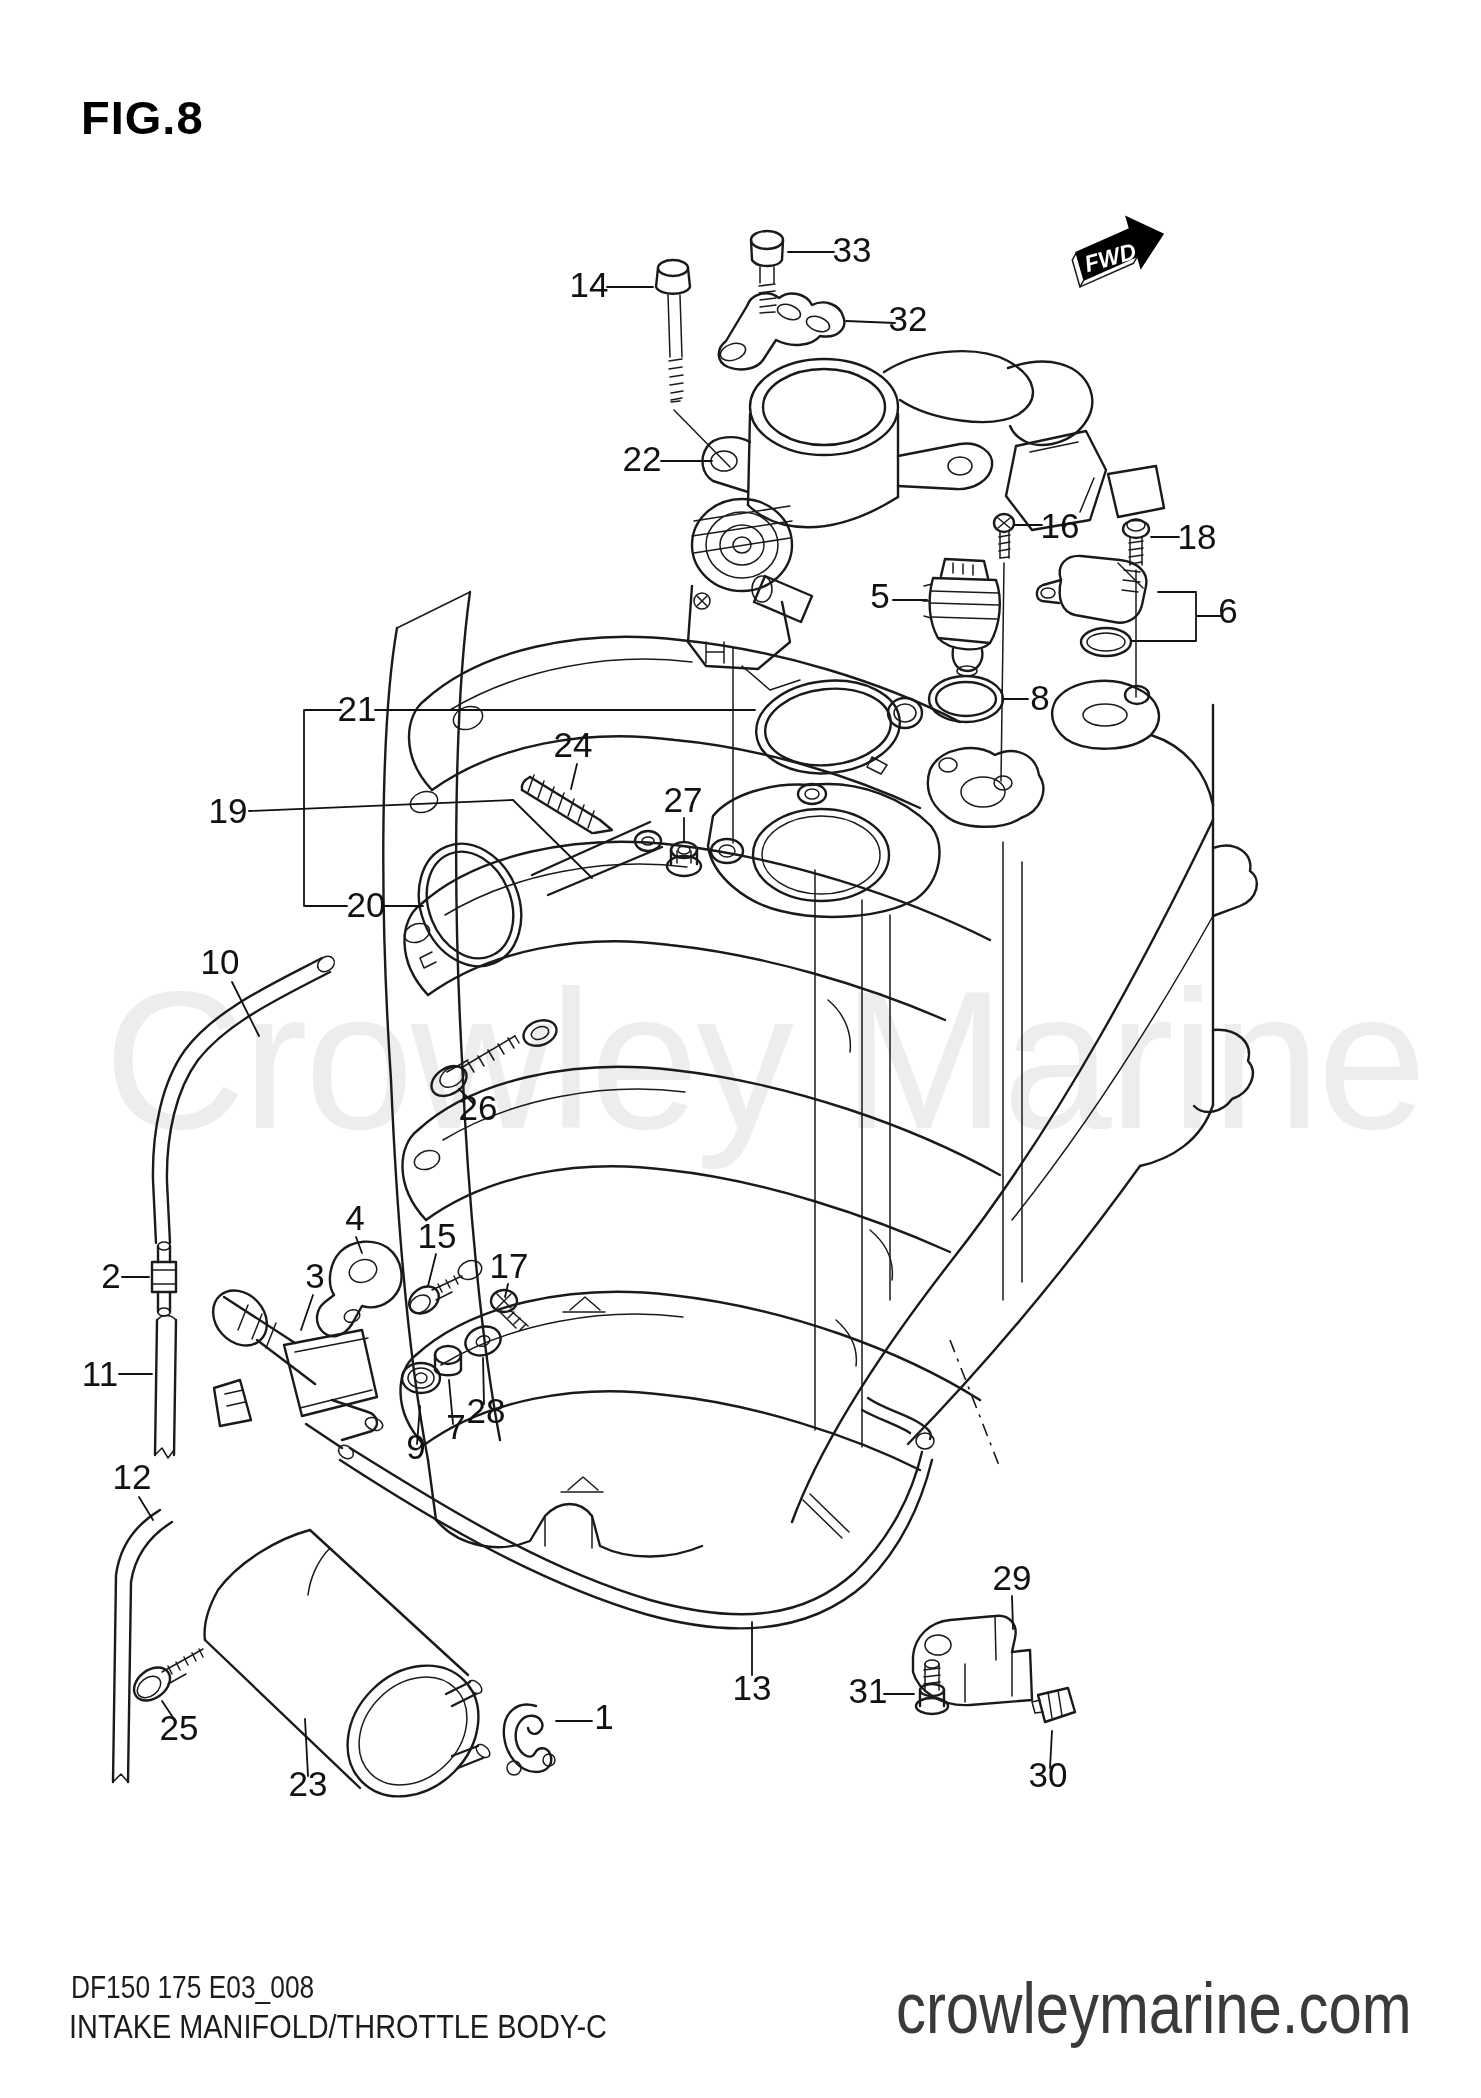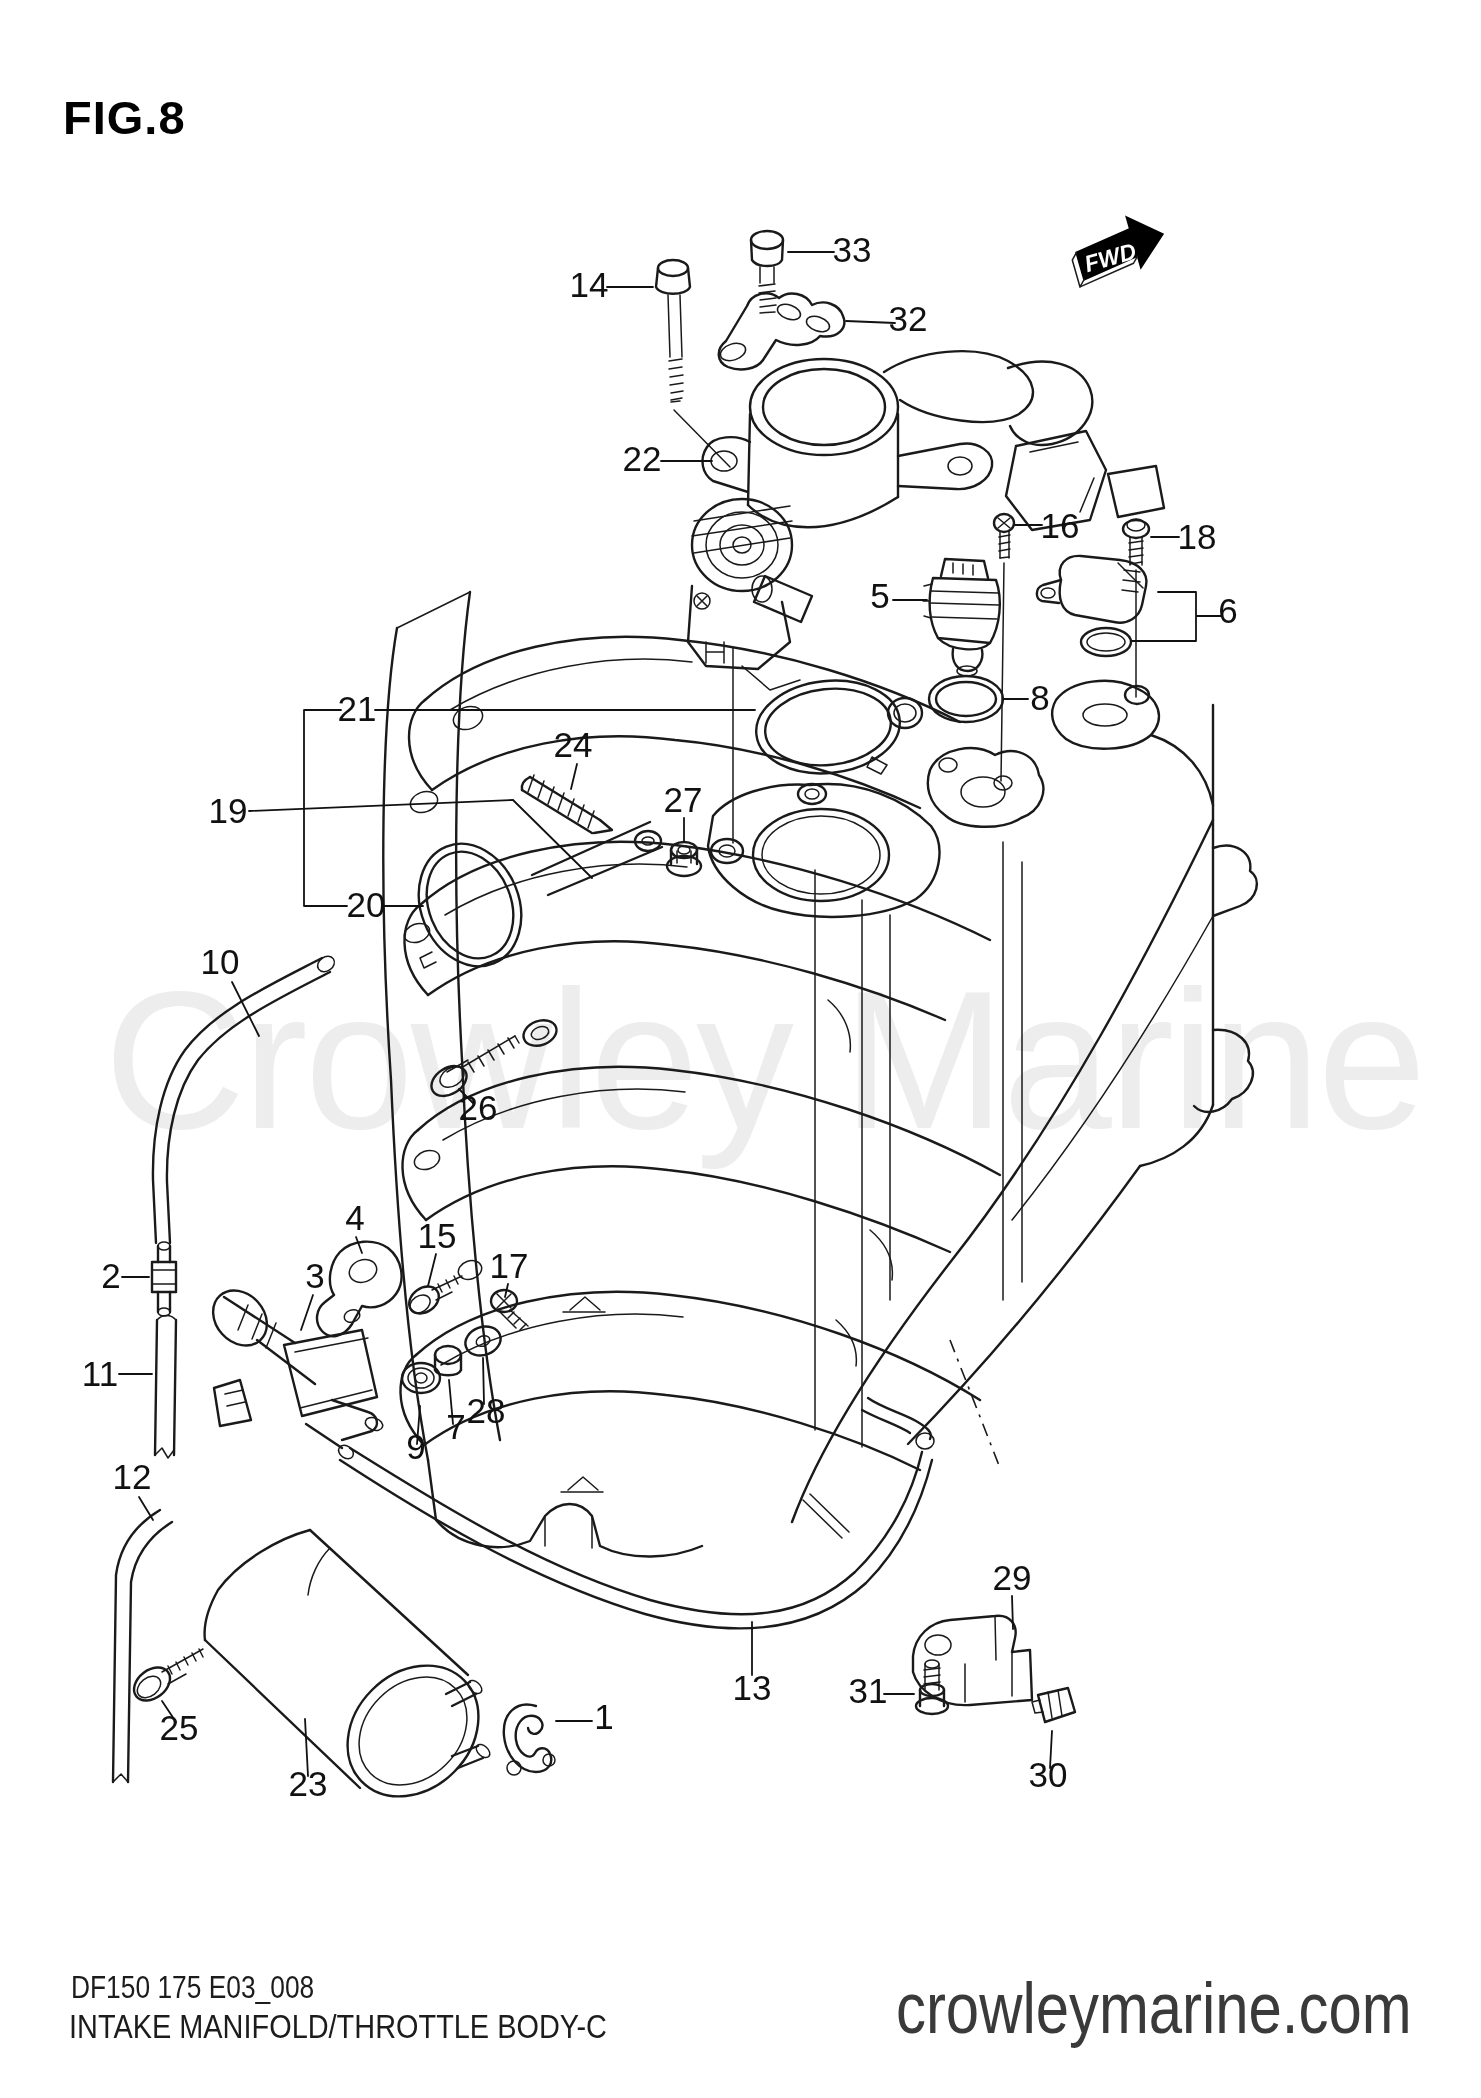--- a/index.html
+++ b/index.html
@@ -1,18 +1,18 @@
 <!DOCTYPE html>
 <html><head>
 <meta charset="utf-8">
 <style>
   html,body{margin:0;padding:0;background:#ffffff;}
   .page{position:relative;width:1481px;height:2098px;background:#fff;overflow:hidden;
         font-family:"Liberation Sans",sans-serif;}
-  .fig-title{position:absolute;left:63px;top:90px;font-size:47px;font-weight:bold;
+  .fig-title{position:absolute;left:81px;top:90px;font-size:47px;font-weight:bold;
              color:#000;letter-spacing:1px;}
   .watermark{position:absolute;left:104px;top:948px;font-size:196px;letter-spacing:-3px;
              color:#ededed;white-space:nowrap;z-index:0;}
   .diagram{position:absolute;left:0;top:0;z-index:1;}
   .footer-code{position:absolute;left:71px;top:1970px;font-size:31px;color:#1c1c1c;
                transform:scaleX(0.85);transform-origin:left top;white-space:nowrap;}
   .footer-caption{position:absolute;left:69px;top:2007px;font-size:34px;color:#1c1c1c;
                   transform:scaleX(0.85);transform-origin:left top;white-space:nowrap;}
   .site{position:absolute;left:896px;top:1966px;font-size:73px;color:#3a3a3a;
         transform:scaleX(0.82);transform-origin:left top;white-space:nowrap;}

